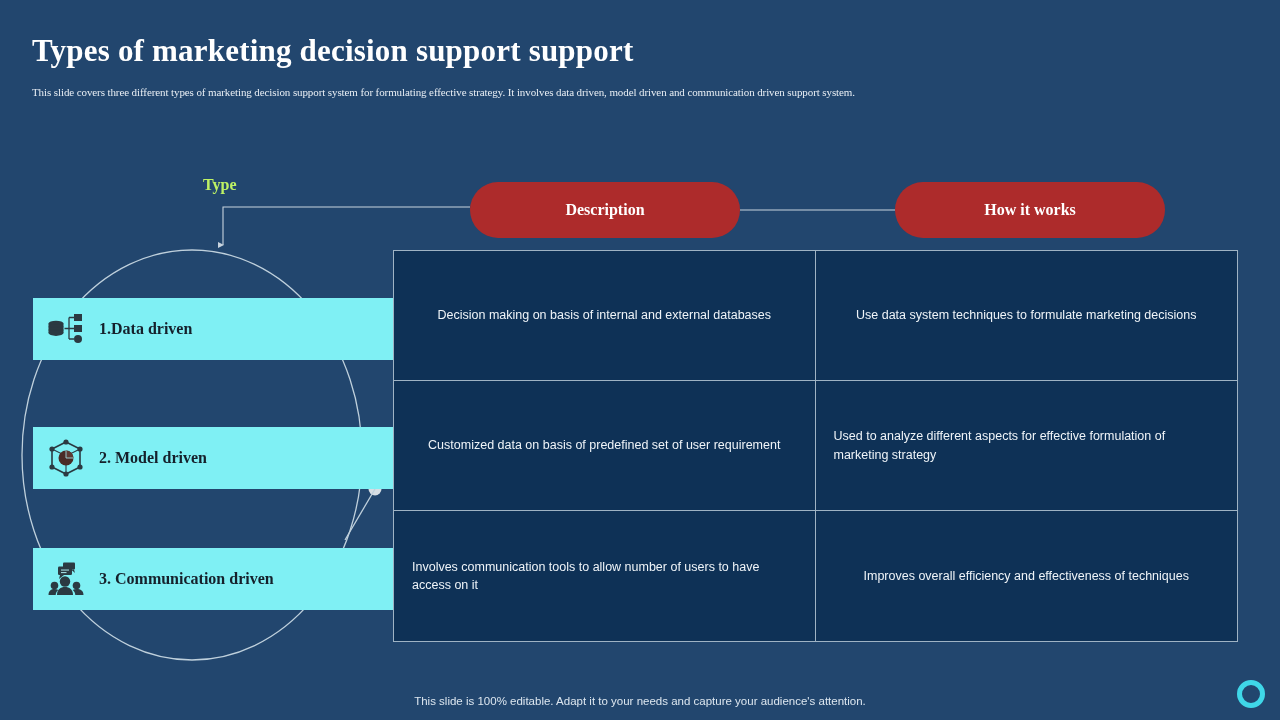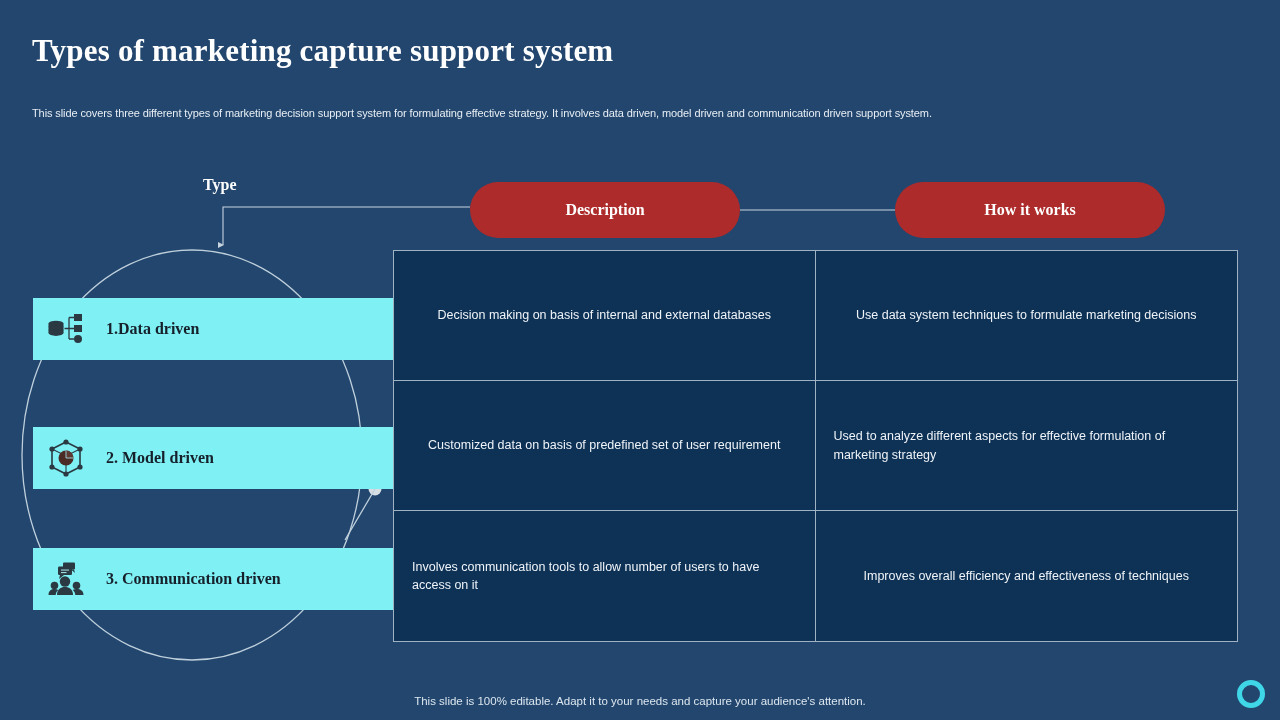--- a/index.html
+++ b/index.html
@@ -29,47 +29,46 @@
     font-weight: bold;
     font-size: 31px;
     color: #FFFFFF;
     letter-spacing: 0.2px;
     white-space: nowrap;
   }
   .page-subtitle {
     position: absolute;
     left: 32px;
     top: 86px;
-    font-family: Liberation Sans, sans-serif;
+    font-family: Liberation Serif, serif;
     font-size: 11px;
     color: #E8EEF4;
     letter-spacing: -0.1px;
     white-space: nowrap;
-    margin-top: 21px;
   }
 
   
   .connectors {
     position: absolute;
     left: 0;
     top: 0;
     width: 1280px;
     height: 720px;
     pointer-events: none;
   }
 
   
   .type-label {
     position: absolute;
     left: 203px;
     top: 176px;
     font-family: "Liberation Serif", serif;
     font-weight: bold;
     font-size: 16px;
-    color: #ffffff;
+    color: #bef264;
   }
 
   
   .pill {
     position: absolute;
     height: 56px;
     border-radius: 28px;
     background: #AD2B2B;
     display: flex;
     align-items: center;
@@ -84,21 +83,20 @@
 
   
   .type-box {
     position: absolute;
     left: 33px;
     width: 368px;
     height: 62px;
     background: #7FF0F4;
     display: flex;
     align-items: center;
-    gap: 7px;
   }
   .type-box-1 { top: 298px; }
   .type-box-2 { top: 427px; }
   .type-box-3 { top: 548px; }
   .type-box .icon-slot {
     width: 66px;
     flex: 0 0 66px;
     display: flex;
     align-items: center;
     justify-content: center;
@@ -159,21 +157,21 @@
     top: 678px;
     width: 32px;
     height: 32px;
   }
 </style>
 </head>
 <body>
 
 <div class="slide">
 
-  <div class="page-title">Types of marketing capture support system</div>
+  <div class="page-title">Types of marketing decision support support</div>
   <div class="page-subtitle">This slide covers three different types of marketing decision support system for formulating effective strategy. It involves data driven, model driven and communication driven support system.</div>
 
   <svg class="connectors" viewBox="0 0 1280 720" width="1280" height="720" xmlns="http://www.w3.org/2000/svg">
     <defs>
       <marker id="arrowhead" markerWidth="7" markerHeight="7" refX="3.2" refY="5.4" orient="auto" markerUnits="userSpaceOnUse">
         <path d="M 0 0 L 6.4 0 L 3.2 6.4 Z" fill="#C7D3DE"></path>
       </marker>
     </defs>
 
     <path d="M 223 245 L 223 207 L 470 207" fill="none" stroke="#C7D3DE" stroke-width="1.1" marker-start="url(#arrowhead)"></path>

